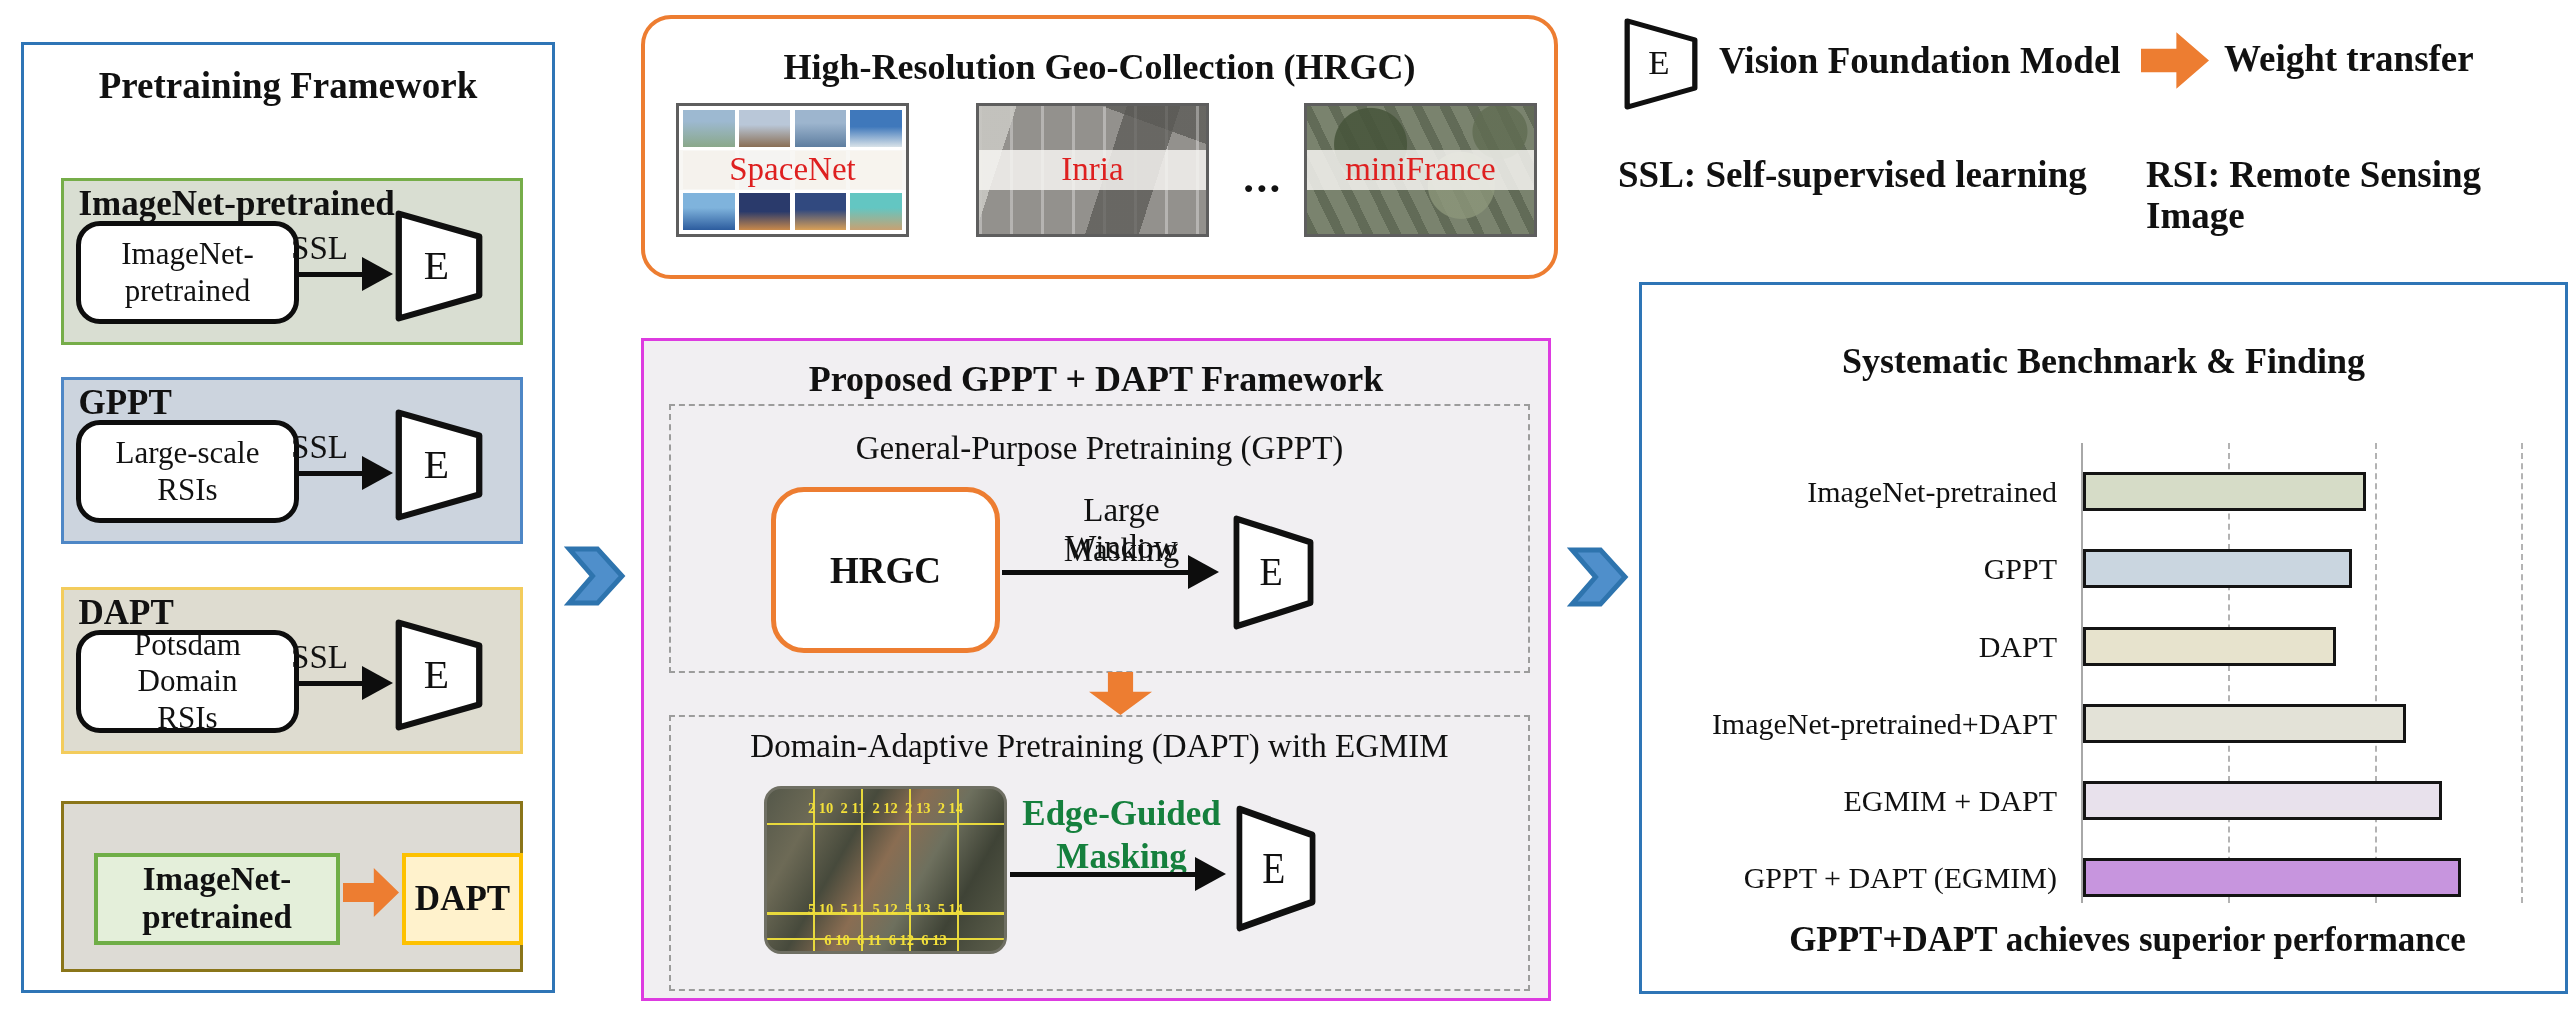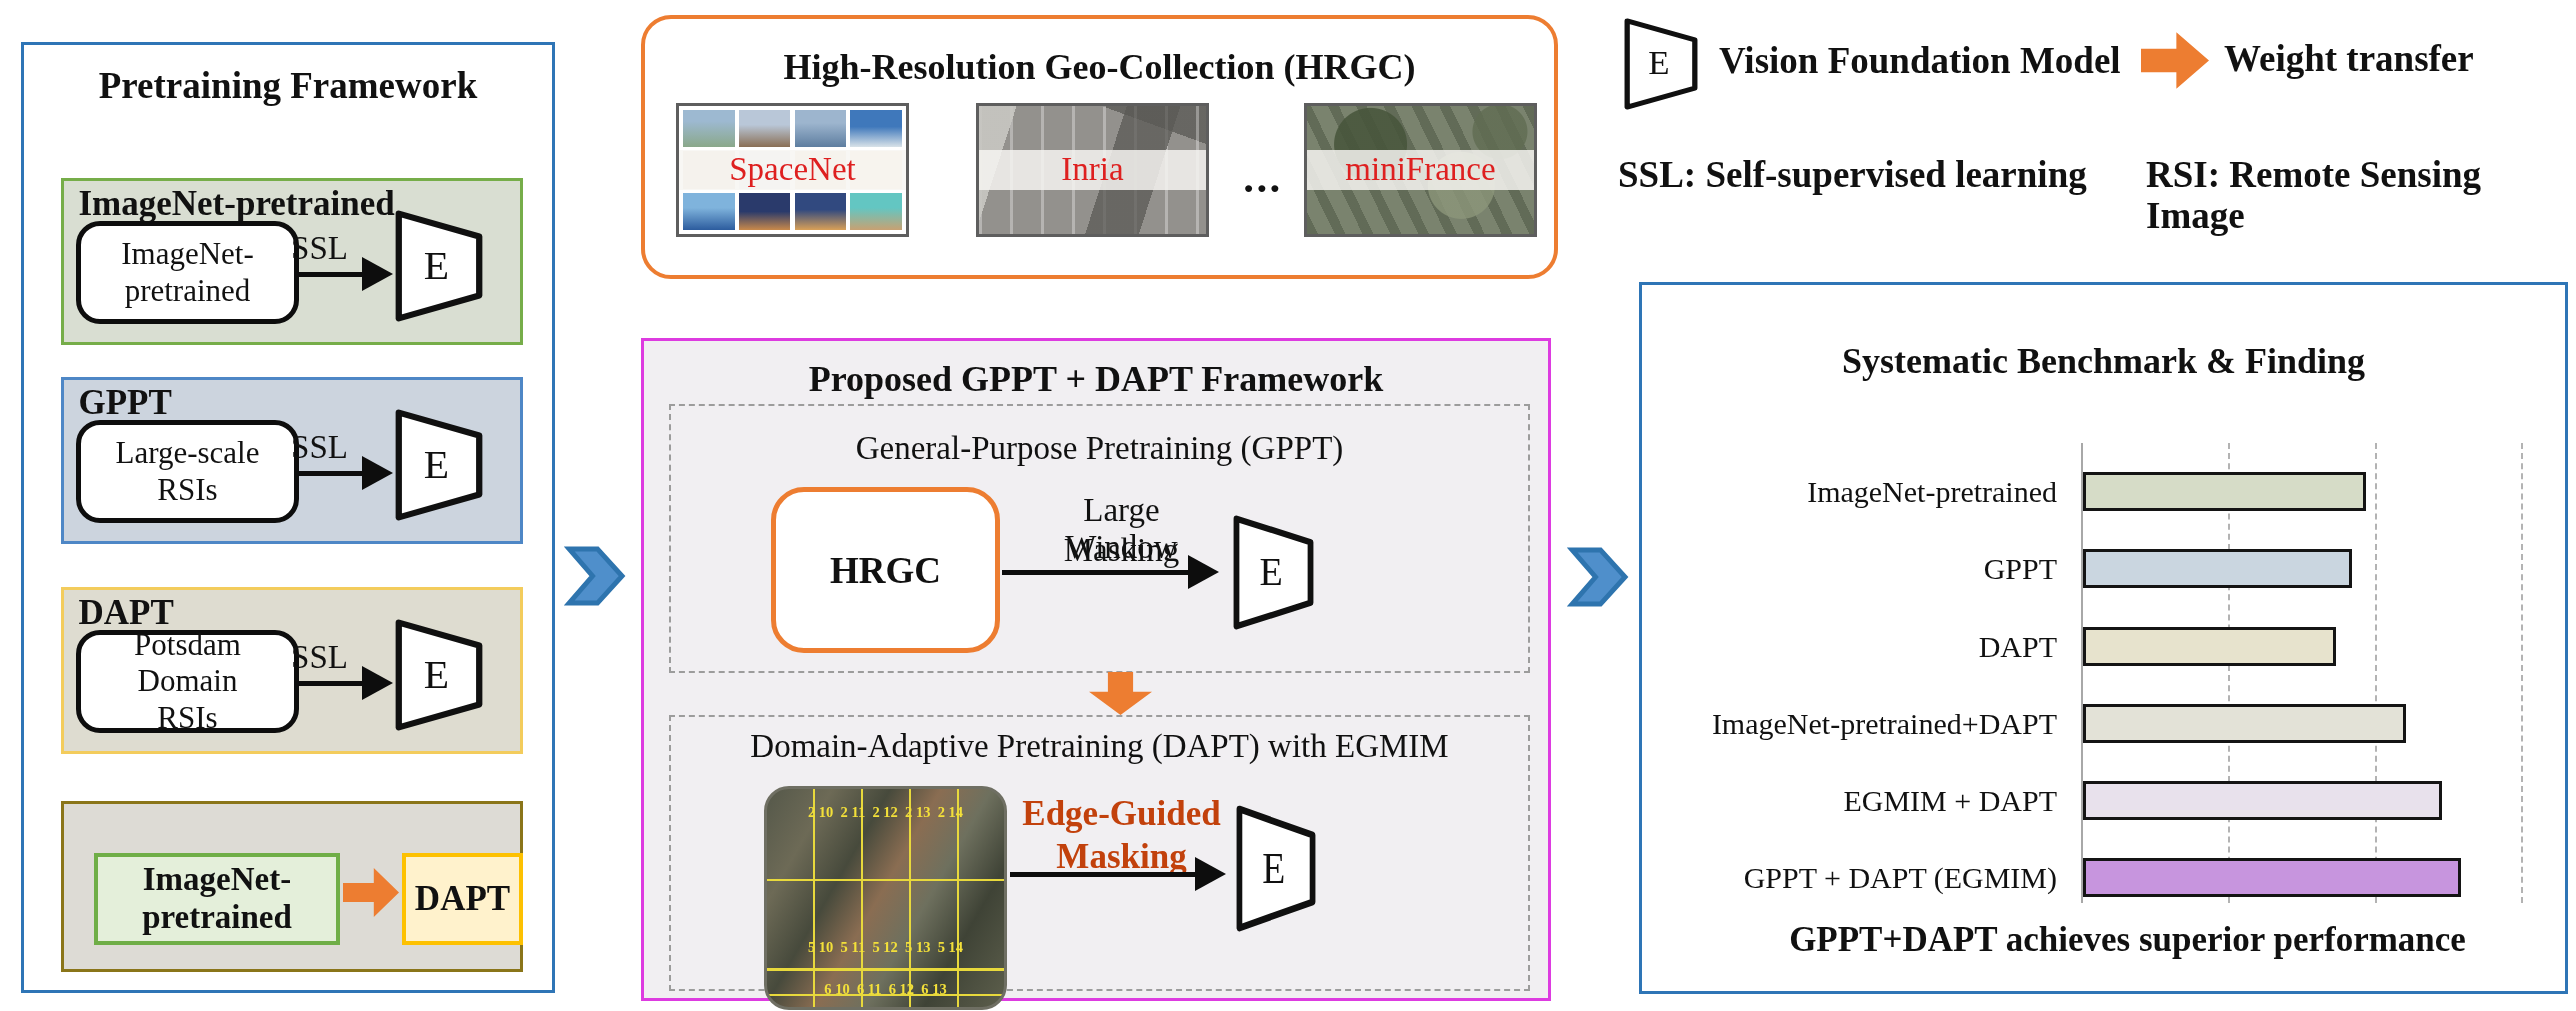--- a/index.html
+++ b/index.html
@@ -89,31 +89,31 @@
   .db2 .db-title { top:11px; }
   .hrgc-box { left:100px; top:81px; width:229px; height:166px; background:#fff; border:5.4px solid #ed7d31; border-radius:33px;
               display:flex; align-items:center; justify-content:center; font-size:37px; font-weight:bold; }
   .gppt-lbl { left:360px; width:181px; text-align:center; font-size:33px; }
   .gppt-lbl1 { top:86px; } .gppt-lbl2 { top:126px; }
   .gppt-line { left:331px; top:164px; width:186px; }
   .gppt-head { left:517px; top:149px; }
   .gppt-trap { left:562px; top:109px; width:81px; height:115px; }
   .down-arrow { left:445px; top:331px; width:63px; height:43px; background:#ed7d31; z-index:5;
                 clip-path:polygon(30% 0, 70% 0, 70% 46%, 100% 46%, 50% 100%, 0 46%, 30% 46%); }
-  .potsdam { left:93px; top:69px; width:243px; height:224px; border:3px solid #6f6f63; border-radius:25px; overflow:hidden;
+  .potsdam { left:93px; top:69px; width:243px; height:168px; border:3px solid #6f6f63; border-radius:17px; overflow:hidden;
     background-image:
       repeating-linear-gradient(90deg, transparent 0 46px, #e8d93c 46px 48px),
       linear-gradient(0deg, transparent 0 11px, #e8d93c 11px 13.3px, transparent 13.3px 36px, #e8d93c 36px 39px, transparent 39px 126px, #e8d93c 126px 128px, transparent 128px),
       linear-gradient(120deg, #55584a 0%, #6d6a56 18%, #474a3c 34%, #8a6d52 48%, #6e705e 62%, #3f4336 78%, #5d5f4c 100%); }
   .pots-band { position:absolute; left:0; right:-4%; top:33%; height:32%; background:rgba(243,240,235,0.85);
                display:flex; align-items:center; justify-content:center; }
   .pots-band span { font-size:33px; color:#b40f0f; }
   .tile-row { position:absolute; left:0; right:0; text-align:center; white-space:pre; font-size:14.5px; color:#f3e03a; font-weight:bold; }
   .tr1 { top:7%; } .tr2 { top:69%; } .tr3 { top:88%; }
-  .dapt-lbl { left:336px; width:229px; text-align:center; font-size:35px; font-weight:bold; color:#c2410c; }
+  .dapt-lbl { left:336px; width:229px; text-align:center; font-size:35px; font-weight:bold; color:#15803d; }
   .dapt-lbl1 { top:77px; } .dapt-lbl2 { top:120px; }
   .dapt-line { left:339px; top:155px; width:186px; }
   .dapt-head { left:524px; top:140px; }
   .dapt-trap { left:565px; top:88px; width:80px; height:127px; }
 
   
   .lg-trap { left:1624px; top:18px; width:74px; height:92px; }
   .lg-text { font-size:37px; font-weight:bold; line-height:1.1; }
   .lg-vfm { left:1719px; top:41px; }
   .lg-arrow { left:2141px; top:31px; width:68px; height:59px; background:#ed7d31;

